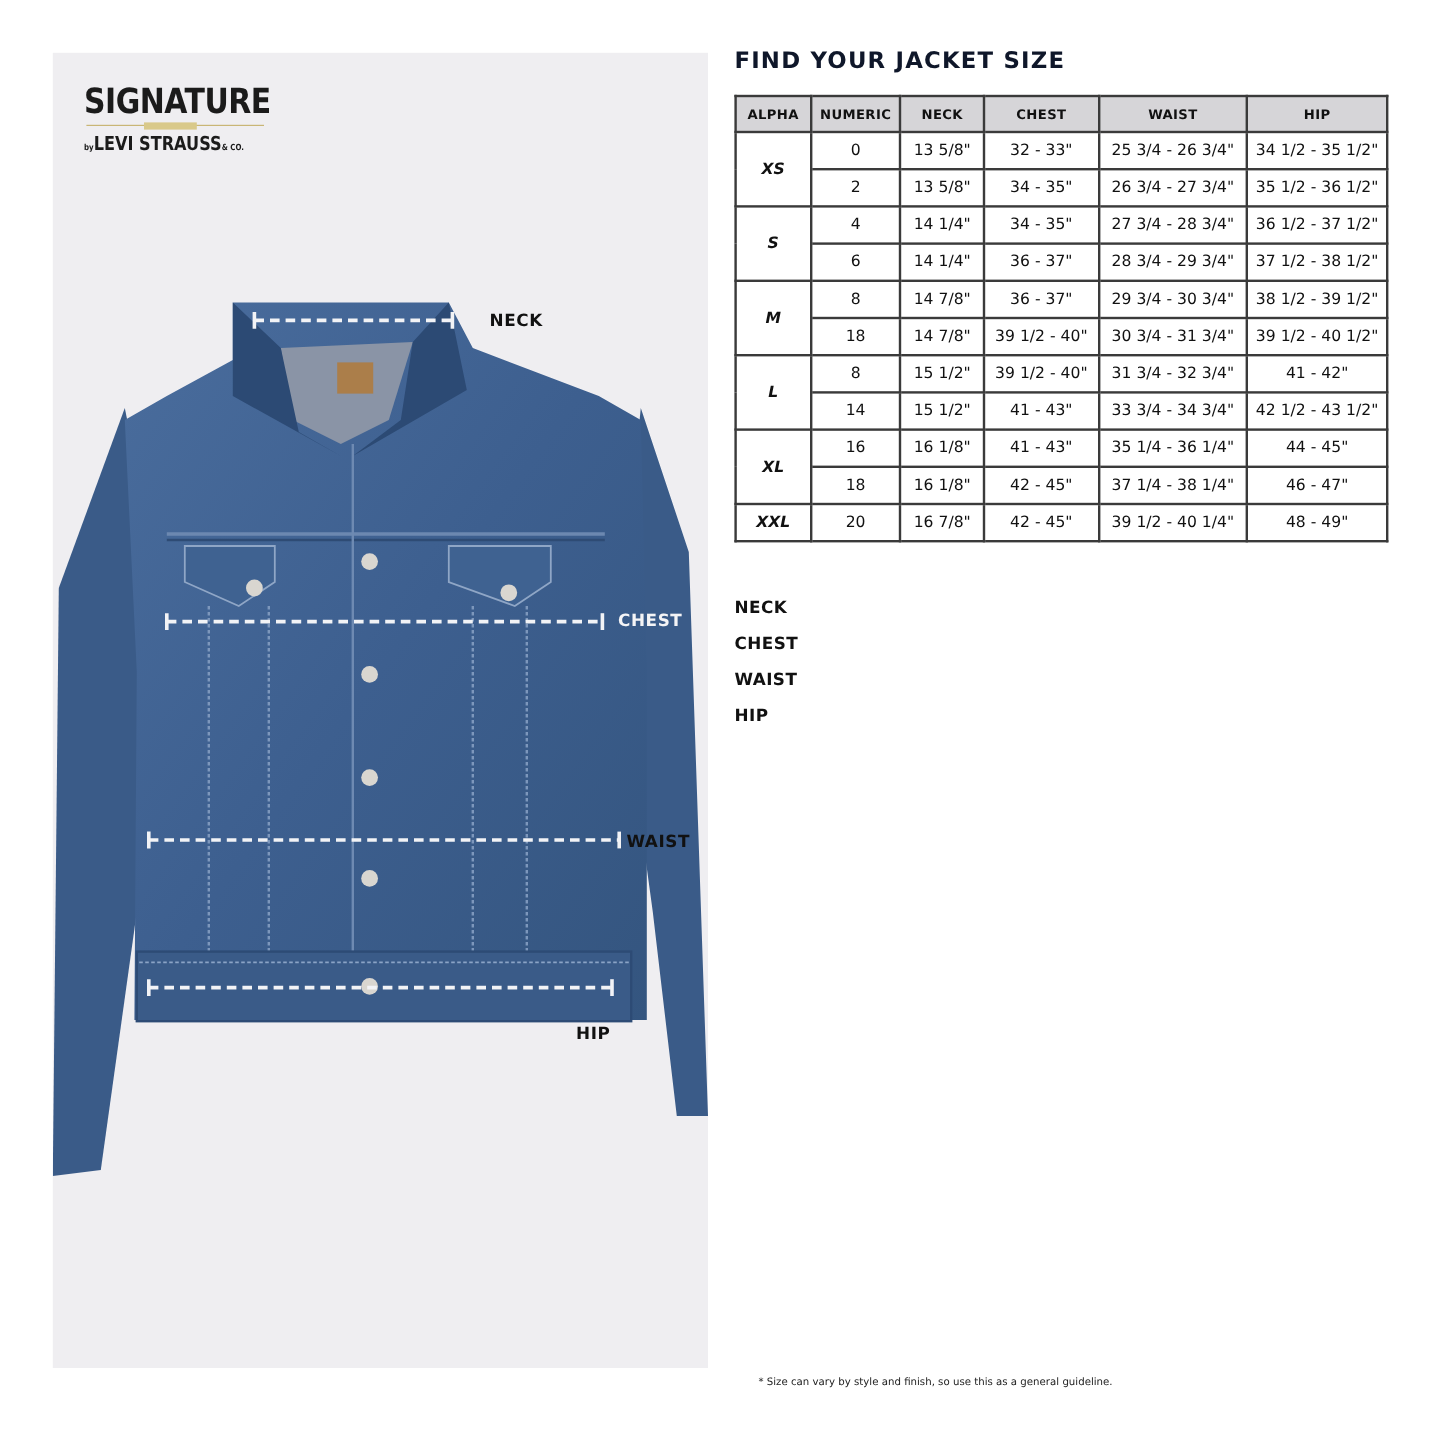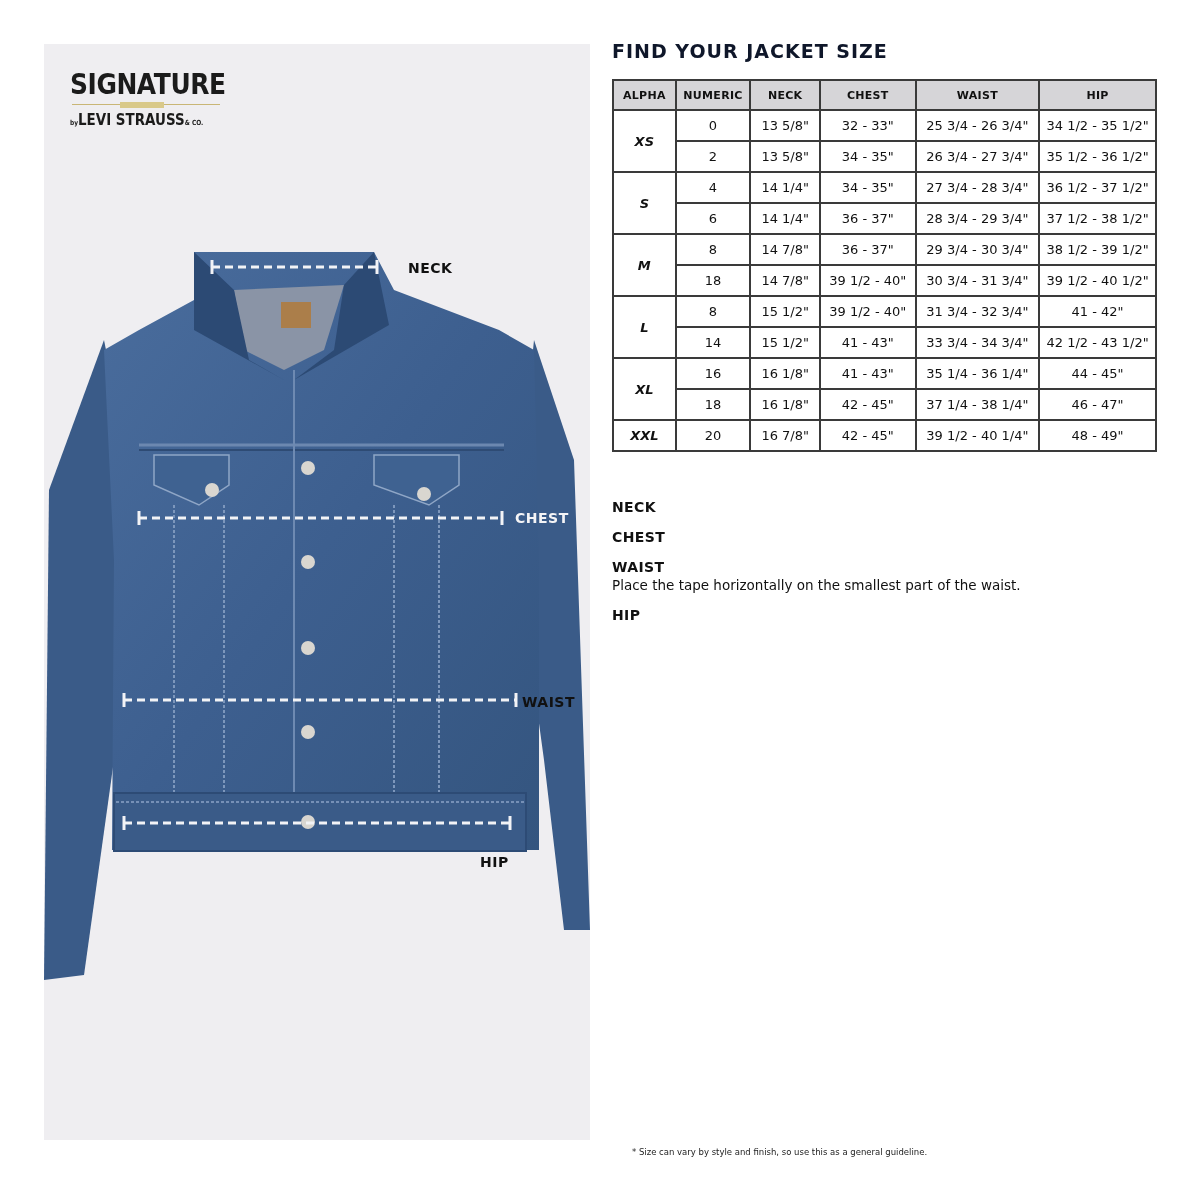--- a/index.html
+++ b/index.html
@@ -262,20 +262,19 @@
 
 <div class="defs">
   <div class="def">
     <div class="def-title">NECK</div>
   </div>
   <div class="def">
     <div class="def-title">CHEST</div>
   </div>
   <div class="def">
     <div class="def-title">WAIST</div>
-    <div class="def-text">Place the tape horizontally on the smallest part of the waist.</div>
   </div>
   <div class="def">
     <div class="def-title">HIP</div>
   </div>
 </div>
 
 <div class="footnote">* Size can vary by style and finish, so use this as a general guideline.</div>
 
 </body></html>

